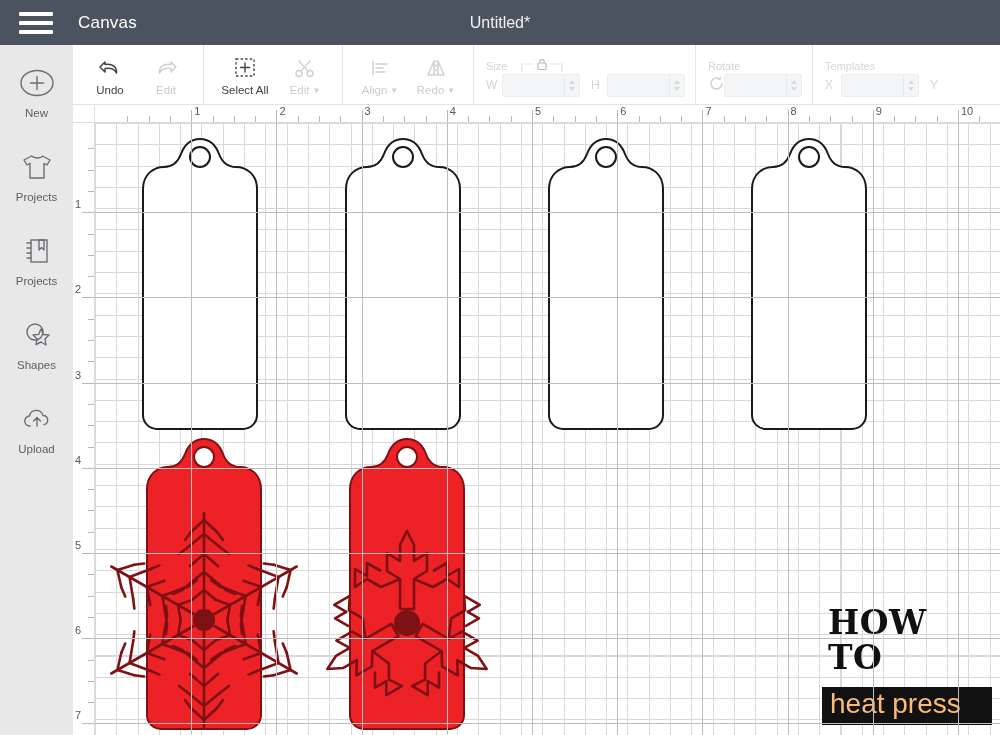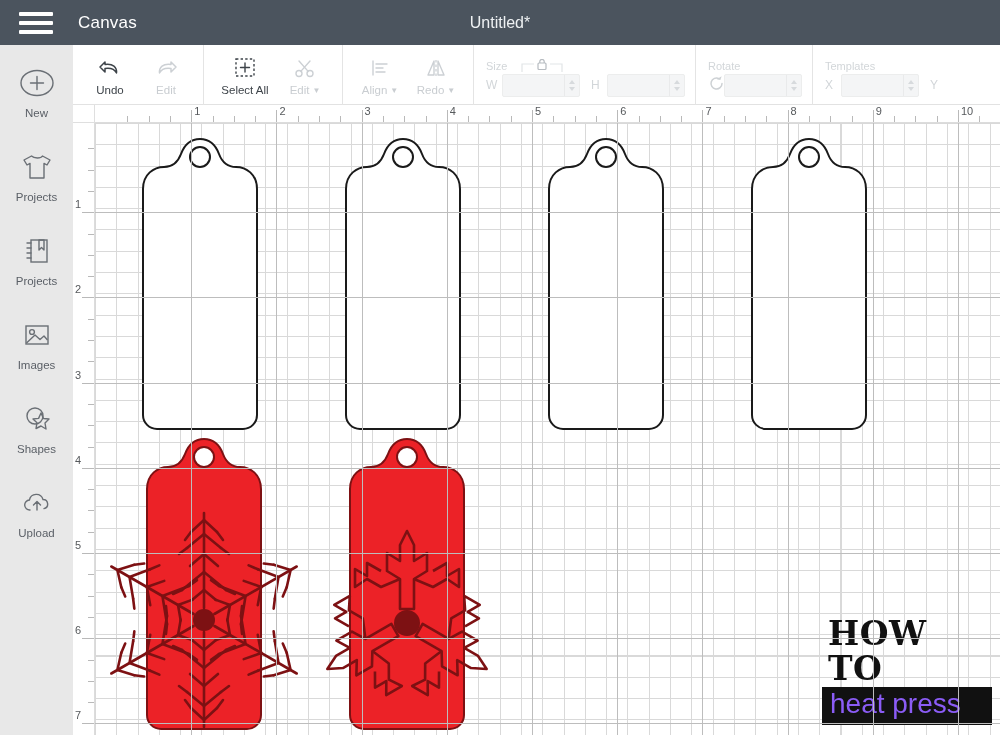--- a/index.html
+++ b/index.html
@@ -125,22 +125,22 @@
   .tag svg { display: block; overflow: visible; }
 
   
   .wm { position: absolute; right: 8px; bottom: 10px; width: 170px; }
   .wm-top {
     font-family: "DejaVu Serif", serif; font-weight: bold; font-size: 33px;
     color: #111; letter-spacing: 0.5px; text-align: left; line-height: 1.05;
     padding-left: 6px;
   }
   .wm-bot {
-    background: #111; color: #8b5cf6; font-size: 28px; padding: 2px 8px 5px 8px;
-    line-height: 1.1; margin-top: 1px;
+    background: #111; color: #fdba74; font-size: 28px; padding: 2px 8px 5px 8px;
+    line-height: 1.1; margin-top: 12px;
   }
 </style>
 </head>
 <body>
 
 <div id="app">
 
   <div class="topbar">
     <div class="hamburger">
       <span></span>
@@ -178,30 +178,20 @@
       <div class="side-ico">
         <svg width="38" height="30" viewBox="0 0 38 30">
             <rect x="13" y="4" width="16" height="22" fill="none" stroke="#6a6f75" stroke-width="1.4"></rect>
             <path d="M9 7h4M9 12h4M9 17h4M9 22h4" stroke="#6a6f75" stroke-width="1.4" stroke-linecap="round"></path>
             <path d="M21 4h5v10l-2.5-2.5L21 14Z" fill="none" stroke="#6a6f75" stroke-width="1.4" stroke-linejoin="round"></path>
           </svg>
       </div>
       <div class="side-lbl">Projects</div>
     </div>
 
-    <div class="side-item">
-      <div class="side-ico">
-        <svg width="38" height="30" viewBox="0 0 38 30">
-            <rect x="8" y="6" width="22" height="18" fill="none" stroke="#6a6f75" stroke-width="1.4"></rect>
-            <circle cx="14" cy="12" r="2.4" fill="none" stroke="#6a6f75" stroke-width="1.4"></circle>
-            <path d="M8.5 23 17 15l5 4.5 4-3.5 3.5 4" fill="none" stroke="#6a6f75" stroke-width="1.4" stroke-linejoin="round"></path>
-          </svg>
-      </div>
-      <div class="side-lbl">Images</div>
-    </div>
 
 
     <div class="side-item">
       <div class="side-ico">
         <svg width="38" height="30" viewBox="0 0 38 30">
             <circle cx="17" cy="12" r="8" fill="none" stroke="#6a6f75" stroke-width="1.4"></circle>
             <path d="m23 9 2.5 5.5L31 15l-4 4 1 6-5-3-5 2.5 1-5.8-4-3.7 5.6-.6Z" fill="none" stroke="#6a6f75" stroke-width="1.4" stroke-linejoin="round"></path>
           </svg>
       </div>
       <div class="side-lbl">Shapes</div>

